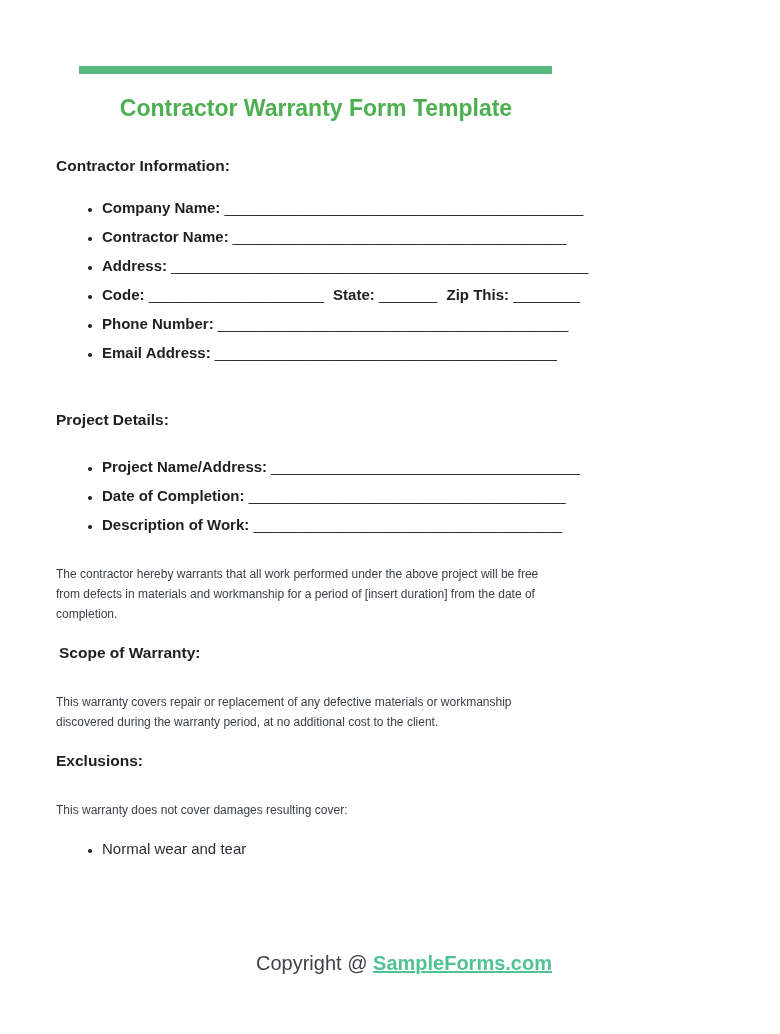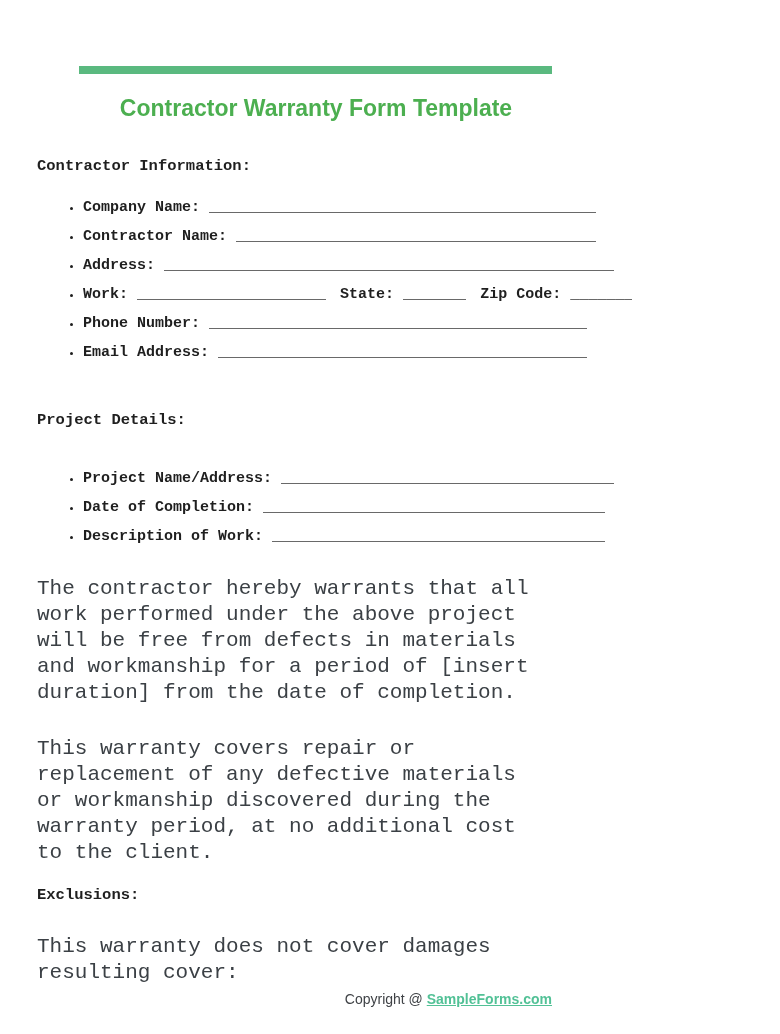--- a/index.html
+++ b/index.html
@@ -19,64 +19,64 @@
     background: var(--bar, #5ab97f);
   }
   h1.doc-title {
     margin: 20px 0 0 0;
     text-align: center;
     font-size: 23px;
     line-height: 28px;
     font-weight: 700;
     color: var(--title, #4caf50);
   }
-  .content { padding: 0 80px 0 37px; font-family: Liberation Mono, monospace; }
+  .content { padding: 0 80px 0 56px; }
   h2.sec {
     margin: 0;
     font-size: 15.5px;
     line-height: 18px;
     font-weight: 700;
     color: #1f1f1f;
   }
   h2.mt-first { margin-top: 35px; }
   h2.mt-project { margin-top: 44px; }
   h2.mt-warranty { margin-top: 28px; }
   h2.mt-scope { margin-top: 20px; padding-left: 3px; }
   h2.mt-exclusions { margin-top: 20px; }
   ul.form-list {
     margin: 18px 0 0 0;
     padding: 0 0 0 46px;
     list-style: disc;
   }
-  ul.mt-project-list { margin-top: 35px; }
+  ul.mt-project-list { margin-top: 23px; }
   ul.mt-exclusion-list { margin-top: 14px; }
   ul.form-list li {
     line-height: 29px;
     font-size: 15px;
     white-space: nowrap;
   }
   ul.form-list li::marker { font-size: 12px; color: #1f1f1f; }
   .lbl { font-weight: 700; }
   .seg { margin-left: 5px; }
   .line { font-weight: 400; letter-spacing: 0; }
   p.body-text {
     margin: 0;
-    font-size: 21px;
-    line-height: 26px;
+    font-size: 12px;
+    line-height: 20px;
     color: #3b4045;
   }
   p.mt-p1 { margin-top: 25px; }
   p.mt-p2 { margin-top: 30px; }
   p.mt-p3 { margin-top: 30px; }
   ul.plain-list li { font-weight: 400; color: #2a2e33; }
   .footer {
     position: absolute;
-    top: 991px;
+    top: 952px;
     right: 80px;
-    font-size: 14px;
+    font-size: 20px;
     color: #3f4246;
     white-space: nowrap;
   }
   .footer a {
     color: var(--link, #52c196);
     font-weight: 700;
     text-decoration: underline;
   }
 </style>
 </head>
@@ -99,25 +99,25 @@
       </li>
       <li>
         <span class="lbl">Contractor Name:</span>
         <span class="line">________________________________________</span>
       </li>
       <li>
         <span class="lbl">Address:</span>
         <span class="line">__________________________________________________</span>
       </li>
       <li>
-        <span class="lbl">Work:</span>
+        <span class="lbl">Code:</span>
         <span class="line">_____________________</span>
         <span class="lbl seg">State:</span>
         <span class="line">_______</span>
-        <span class="lbl seg">Zip Code:</span>
+        <span class="lbl seg">Zip This:</span>
         <span class="line">________</span>
       </li>
       <li>
         <span class="lbl">Phone Number:</span>
         <span class="line">__________________________________________</span>
       </li>
       <li>
         <span class="lbl">Email Address:</span>
         <span class="line">_________________________________________</span>
       </li>
@@ -135,25 +135,31 @@
         <span class="line">______________________________________</span>
       </li>
       <li>
         <span class="lbl">Description of Work:</span>
         <span class="line">_____________________________________</span>
       </li>
     </ul>
 
     <p class="body-text mt-p1">The contractor hereby warrants that all work performed under the above project will be free from defects in materials and workmanship for a period of [insert duration] from the date of completion.</p>
 
+    <h2 class="sec mt-scope">Scope of Warranty:</h2>
     <p class="body-text mt-p2">This warranty covers repair or replacement of any defective materials or workmanship discovered during the warranty period, at no additional cost to the client.</p>
 
     <h2 class="sec mt-exclusions">Exclusions:</h2>
     <p class="body-text mt-p3">This warranty does not cover damages resulting cover:</p>
 
+    <ul class="form-list plain-list mt-exclusion-list">
+      <li>
+        <span>Normal wear and tear</span>
+      </li>
+    </ul>
 
   </div>
 
   <div class="footer">
     <span>Copyright @</span>
     <a href="#">SampleForms.com</a>
   </div>
 
 </div>
 

